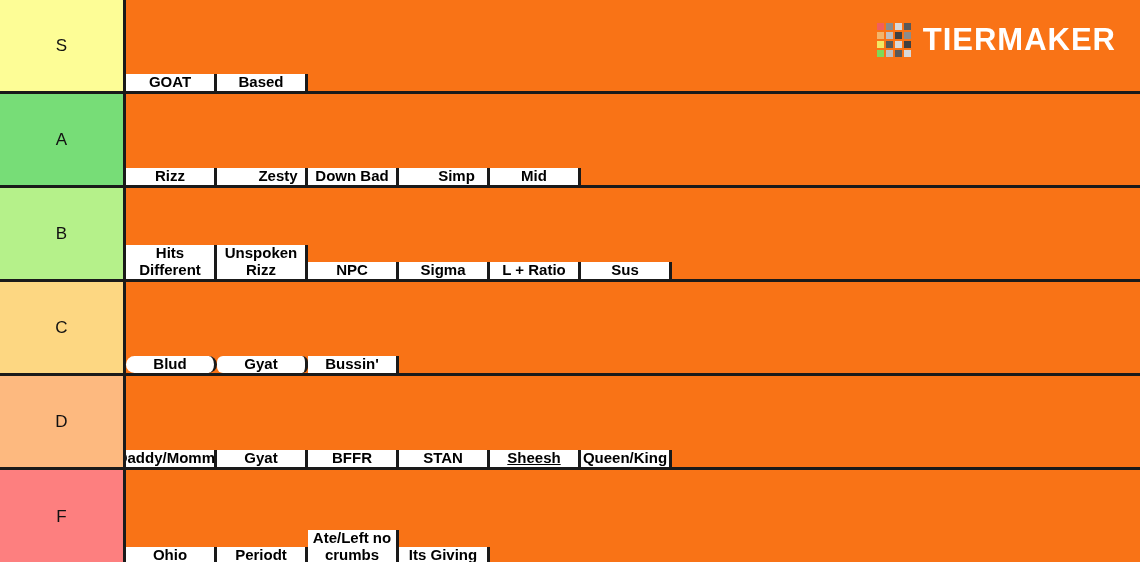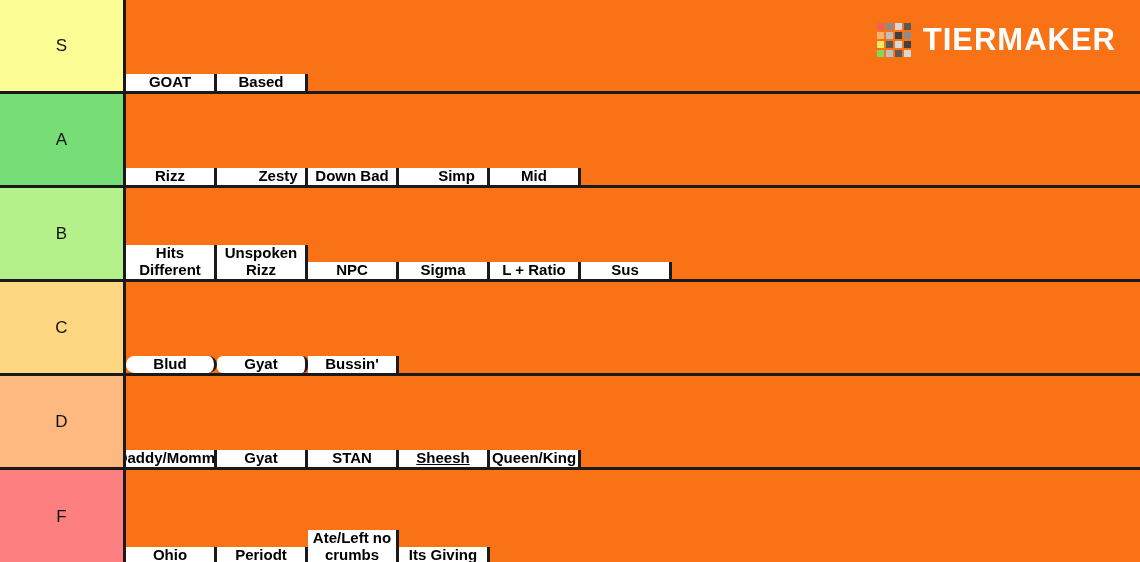--- a/index.html
+++ b/index.html
@@ -122,20 +122,21 @@
           <div class="item" style="width: 91px; min-width: 91px; border-radius: 19px;">Blud</div>
           <div class="item" style="width: 91px; min-width: 91px; border-radius: 6px;">Gyat</div>
           <div class="item" style="width: 91px; min-width: 91px;">Bussin'</div>
         </div>
       </div>
       <div class="tier-row" style="height: 94px;">
         <div class="tier-label" style="background: rgb(253, 185, 127);">D</div>
         <div class="tier-items">
           <div class="item wrap" style="width: 91px; min-width: 91px;">Daddy/Mommy</div>
           <div class="item" style="width: 91px; min-width: 91px;">Gyat</div>
+          <div class="item" style="width: 91px; min-width: 91px;">BFFR</div>
           <div class="item" style="width: 91px; min-width: 91px;">STAN</div>
           <div class="item" style="width: 91px; min-width: 91px; text-decoration: underline;">Sheesh</div>
           <div class="item" style="width: 91px; min-width: 91px;">Queen/King</div>
         </div>
       </div>
       <div class="tier-row" style="height: 94px;">
         <div class="tier-label" style="background: rgb(253, 127, 127);">F</div>
         <div class="tier-items">
           <div class="item" style="width: 91px; min-width: 91px;">Ohio</div>
           <div class="item" style="width: 91px; min-width: 91px;">Periodt</div>

